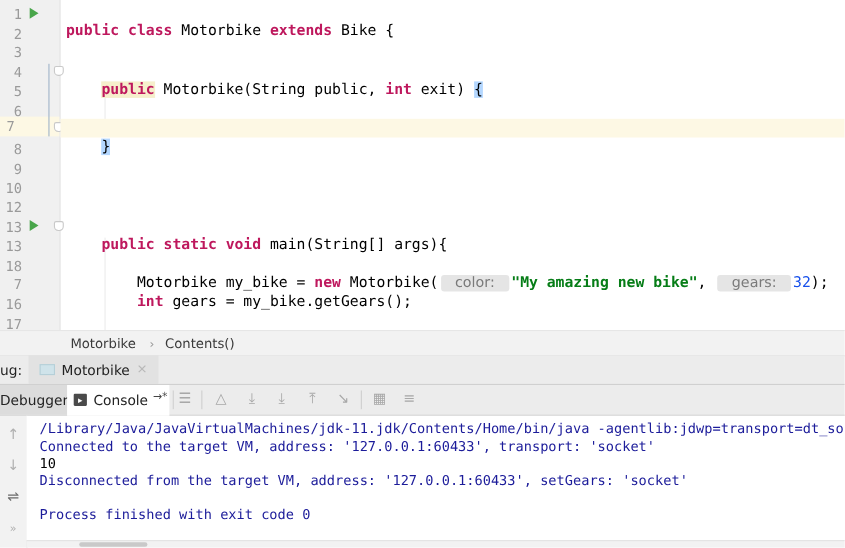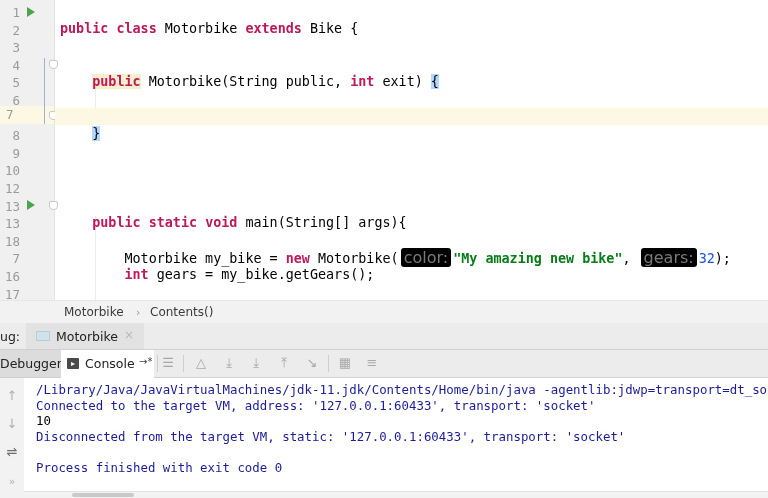--- a/index.html
+++ b/index.html
@@ -29,22 +29,22 @@
   }
   .fold-icon {
     position:absolute; left:49px; width:9px; height:9px; border:1px solid #c9c9c9; border-radius:2px 2px 4px 4px; background:#fff; box-sizing:border-box;
   }
   .fold-line { position:absolute; left:44px; width:1px; background:#9fb3c8; }
   .indent-guide { position:absolute; width:1px; background:#ececec; }
   .kw { color:#be185d; font-weight:bold; }
   .num { color:#1750eb; }
   .str { color:#067d17; font-weight:bold; }
   .hint {
-    font-family:"DejaVu Sans", sans-serif; font-size:16px; color:#7a7a7a;
-    background:#000000; border-radius:3px; padding:0 3px; margin:0 2px;
+    font-family:"DejaVu Sans", sans-serif; font-size:13px; color:#7a7a7a;
+    background:#e5e5e5; border-radius:3px; padding:0 13px; margin:0 2px;
   }
   .brace-hl { background:#b4d7ff; }
   .usage-hl { background:#f6efcc; }
   
   .breadcrumb {
     position:absolute; left:0; top:300px; width:768px; height:22px; background:#f2f2f2;
     border-top:1px solid #e6e6e6; border-bottom:1px solid #d6d6d6;
     font-family:"DejaVu Sans", sans-serif; font-size:12px; color:#3a3a3a;
   }
   .breadcrumb span { position:absolute; top:4px; }
@@ -201,20 +201,20 @@
   <div class="side-icon" style="top:10px;">↑</div>
   <div class="side-icon" style="top:38px;">↓</div>
   <div class="side-icon" style="top:66px; color:#6c6c6c;">⇌</div>
   <div class="side-icon" style="top:98px; font-size:10px;">»</div>
 </div>
 
 <div class="console-out">
   <div class="cline" style="top:4px;">/Library/Java/JavaVirtualMachines/jdk-11.jdk/Contents/Home/bin/java -agentlib:jdwp=transport=dt_socke</div>
   <div class="cline" style="top:19.5px;">Connected to the target VM, address: '127.0.0.1:60433', transport: 'socket'</div>
   <div class="cline plain" style="top:35px;">10</div>
-  <div class="cline" style="top:50.5px;">Disconnected from the target VM, static: '127.0.0.1:60433', transport: 'socket'</div>
+  <div class="cline" style="top:50.5px;">Disconnected from the target VM, address: '127.0.0.1:60433', setGears: 'socket'</div>
   <div class="cline" style="top:66px;"></div>
   <div class="cline" style="top:81.5px;">Process finished with exit code 0</div>
 </div>
 
 <div class="hscroll">
   <div class="hscroll-thumb"></div>
 </div>
 
 </body></html>

